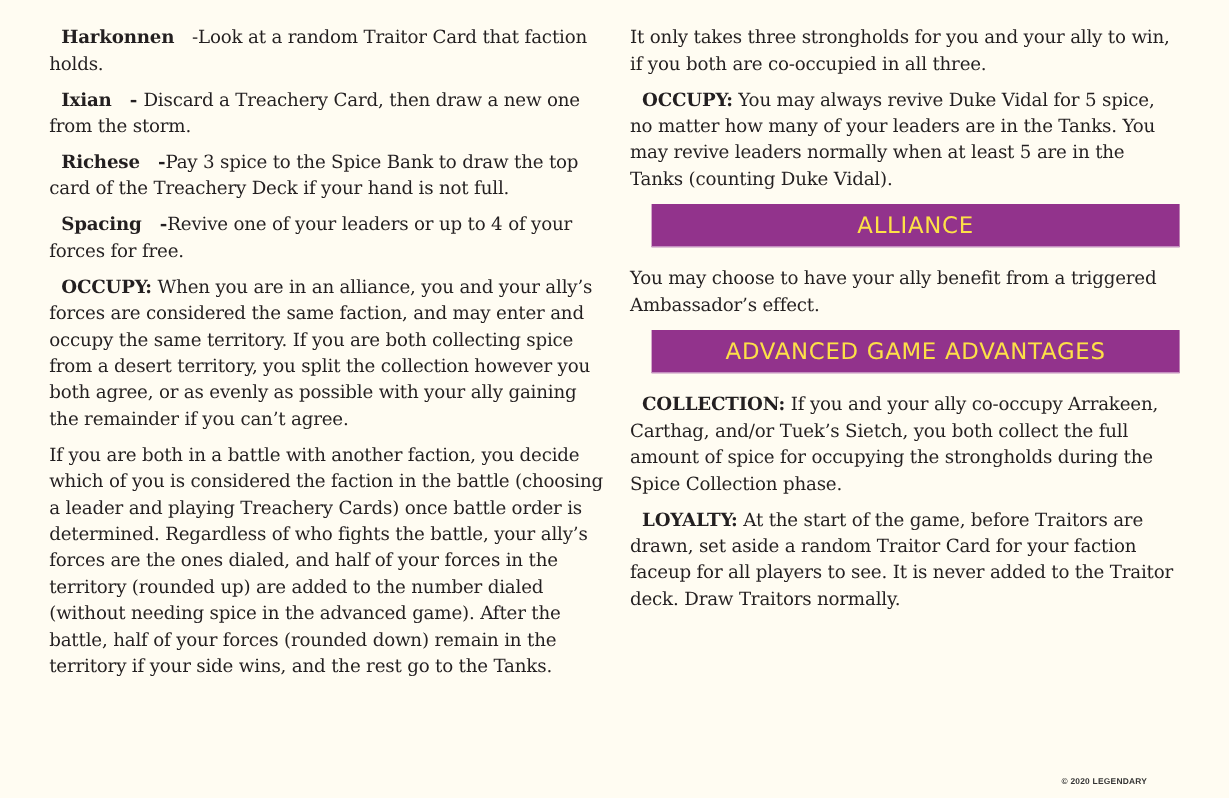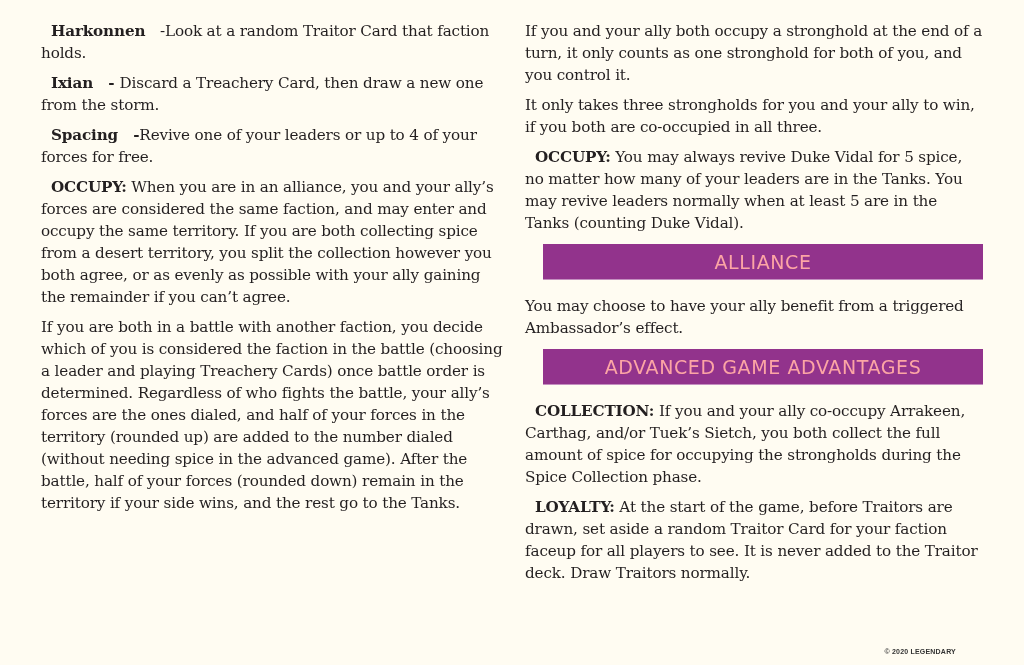--- a/index.html
+++ b/index.html
@@ -15,21 +15,21 @@
   .right { left:525px; width:458px; }
   p {
     margin:0 0 8px 0;
     font-size:15.2px;
     line-height:22px;
     letter-spacing:-0.15px;
   }
   b { font-weight:bold;margin-left:10px; }
   .banner {
     background:#92338c;
-    color:#fca5a5;
+    color:#fde047;
     font-family:"DejaVu Sans", "Liberation Sans", sans-serif;
     text-align:center;
     font-size:19px;
     letter-spacing:0.6px;
     height:35px; line-height:36px;
     margin:10px 0 15px 18px;
     border-bottom:1px solid #c48fc0;
   }
   .footer {
     position:absolute; right:68px; bottom:10px;
@@ -37,27 +37,27 @@
     font-size:7px; font-weight:bold; color:#333;
     letter-spacing:0.2px;
   }
 </style>
 </head>
 <body>
 
 <div class="col left">
   <p><b>Harkonnen</b><b style="font-weight:normal"> -</b><span>Look at a random Traitor Card that faction holds.</span></p>
   <p><b>Ixian</b><b> - </b><span>Discard a Treachery Card, then draw a new one from the storm.</span></p>
+  <p><b>Richese</b><b> -</b><span>Pay 3 spice to the Spice Bank to draw the top card of the Treachery Deck if your hand is not full.</span></p>
   <p><b>Spacing</b><b> -</b><span>Revive one of your leaders or up to 4 of your forces for free.</span></p>
   <p><b>OCCUPY:</b><span> When you are in an alliance, you and your ally’s forces are considered the same faction, and may enter and occupy the same territory.  If you are both collecting spice from a desert territory, you split the collection however you both agree, or as evenly as possible with your ally gaining the remainder if you can’t agree.</span></p>
   <p>If you are both in a battle with another faction, you decide which of you is considered the faction in the battle (choosing a leader and playing Treachery Cards) once battle order is determined.  Regardless of who fights the battle, your ally’s forces are the ones dialed, and half of your forces in the territory (rounded up) are added to the number dialed (without needing spice in the advanced game).  After the battle, half of your forces (rounded down) remain in the territory if your side wins, and the rest go to the Tanks.</p>
 </div>
 
 <div class="col right">
-  <p>If you and your ally both occupy a stronghold at the end of a turn, it only counts as one stronghold for both of you, and you control it.</p>
   <p>It only takes three strongholds for you and your ally to win, if you both are co-occupied in all three.</p>
   <p><b>OCCUPY:</b><span> You may always revive Duke Vidal for 5 spice, no matter how many of your leaders are in the Tanks.  You may revive leaders normally when at least 5 are in the Tanks (counting Duke Vidal).</span></p>
   <div class="banner">ALLIANCE</div>
   <p>You may choose to have your ally benefit from a triggered Ambassador’s effect.</p>
   <div class="banner">ADVANCED GAME ADVANTAGES</div>
   <p><b>COLLECTION:</b><span> If you and your ally co-occupy Arrakeen, Carthag, and/or Tuek’s Sietch, you both collect the full amount of spice for occupying the strongholds during the Spice Collection phase.</span></p>
   <p><b>LOYALTY:</b><span> At the start of the game, before Traitors are drawn, set aside a random Traitor Card for your faction faceup for all players to see.  It is never added to the Traitor deck.  Draw Traitors normally.</span></p>
 </div>
 
 <div class="footer">© 2020 LEGENDARY</div>

